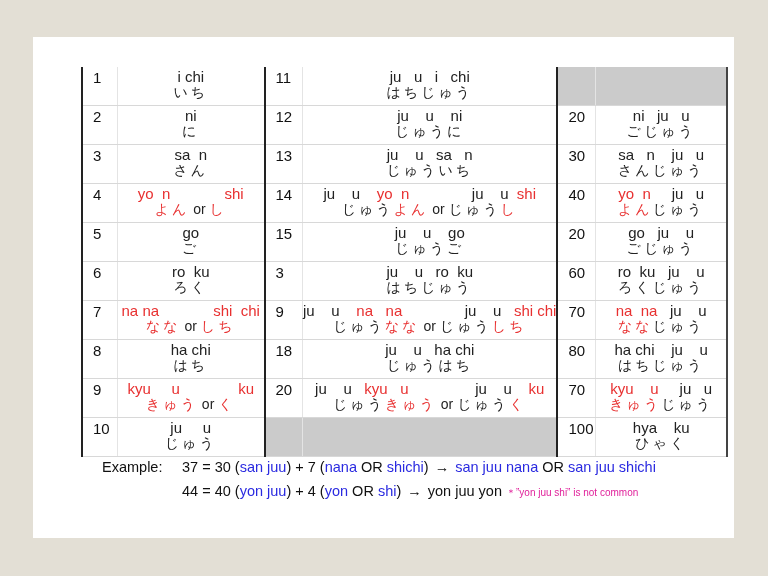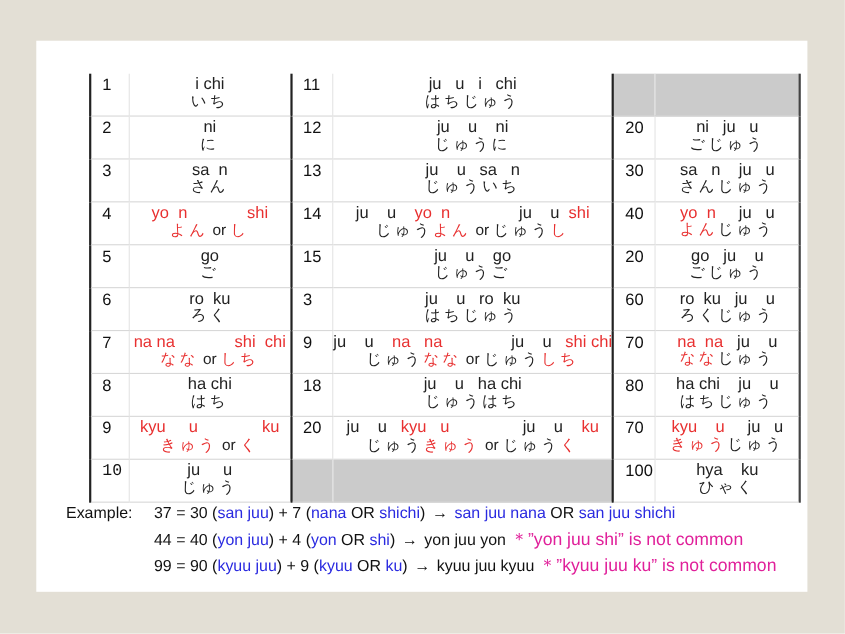--- a/index.html
+++ b/index.html
@@ -28,23 +28,23 @@
   td.lastcol { border-right:2px solid #444 !important; }
   td.grey { background:#cbcbcb; }
   .rom { font-size:15px; color:#222; line-height:13px; padding-top:3px; white-space:pre; }
   .kana { font-family:"DejaVu Sans",sans-serif; font-size:14px; color:#222; line-height:19px; letter-spacing:3px; white-space:pre; }
   .red { color:#e83030; }
   .or { font-family:"Liberation Sans",sans-serif; letter-spacing:0; font-size:14px; color:#222; }
   .examples {
     position:absolute; left:27px; top:418px; font-size:14.5px; color:#111; line-height:24px;
   }
   .ex-row { white-space:nowrap; }
-  .ex-label { display:inline-block; width:72px; }
+  .ex-label { display:inline-block; width:72px;margin-left:42px; }
   .blue { color:#2a2ae0; }
-  .pink { color:#e0209a; font-size:16px; }
+  .pink { color:#e0209a; font-size:10px; }
   .arrow { padding:0 6px; }
 </style>
 </head>
 <body>
 
 <div class="card">
 
   <table class="nums">
     <colgroup>
       <col style="width:34px">
@@ -199,34 +199,33 @@
             <div class="rom"><span>ju    u   </span><span class="red ">kyu   u</span><span>                ju    u    </span><span class="red ">ku</span></div>
             <div class="kana"><span>じゅう</span><span class="red ">きゅう</span><span class="or"> or </span><span>じゅう</span><span class="red ">く</span></div>
           </td>
           <td class="num sep">70</td>
           <td class="read lastcol">
             <div class="rom"><span class="red ">kyu    u</span><span>     ju   u</span></div>
             <div class="kana"><span class="red ">きゅう</span><span>じゅう</span></div>
           </td>
         </tr>
         <tr>
-          <td class="num" style="border-left: 2px solid rgb(34, 34, 34); font-family: Liberation Mono, monospace;">10</td>
+          <td class="num" style="border-left: 2px solid rgb(34, 34, 34);">10</td>
           <td class="read">
             <div class="rom"><span>ju     u</span></div>
             <div class="kana"><span>じゅう</span></div>
           </td>
           <td class="num sep grey"></td>
           <td class="read grey"></td>
           <td class="num sep">100</td>
           <td class="read lastcol">
             <div class="rom"><span>hya    ku</span></div>
             <div class="kana"><span>ひゃく</span></div>
           </td>
         </tr>
       </tbody>
   </table>
 
   <div class="examples" id="examples">
       <div class="ex-row"><span class="ex-label">Example:</span><span style="padding-left: 8px;"><span>37 = 30 (</span><span class="blue">san juu</span><span>) + 7 (</span><span class="blue">nana</span><span> OR </span><span class="blue">shichi</span><span>)</span><span class="arrow">→</span><span class="blue">san juu nana</span><span> OR </span><span class="blue">san juu shichi</span></span></div>
       <div class="ex-row"><span class="ex-label"></span><span style="padding-left: 8px;"><span>44 = 40 (</span><span class="blue">yon juu</span><span>) + 4 (</span><span class="blue">yon</span><span> OR </span><span class="blue">shi</span><span>)</span><span class="arrow">→</span><span>yon juu yon   </span><span class="pink">＊”yon juu shi” is not common</span></span></div>
-      <div class="ex-row"><span class="ex-label"></span><span style="padding-left: 8px;"><span>99 = 90 (</span><span class="blue">kyuu juu</span><span>) + 9 (</span><span class="blue">kyuu</span><span> OR </span><span class="blue">ku</span><span>)</span><span class="arrow">→</span><span>kyuu juu kyuu    </span><span class="pink">＊”kyuu juu ku” is not common</span></span></div>
     </div>
 </div>
 
 </body></html>

